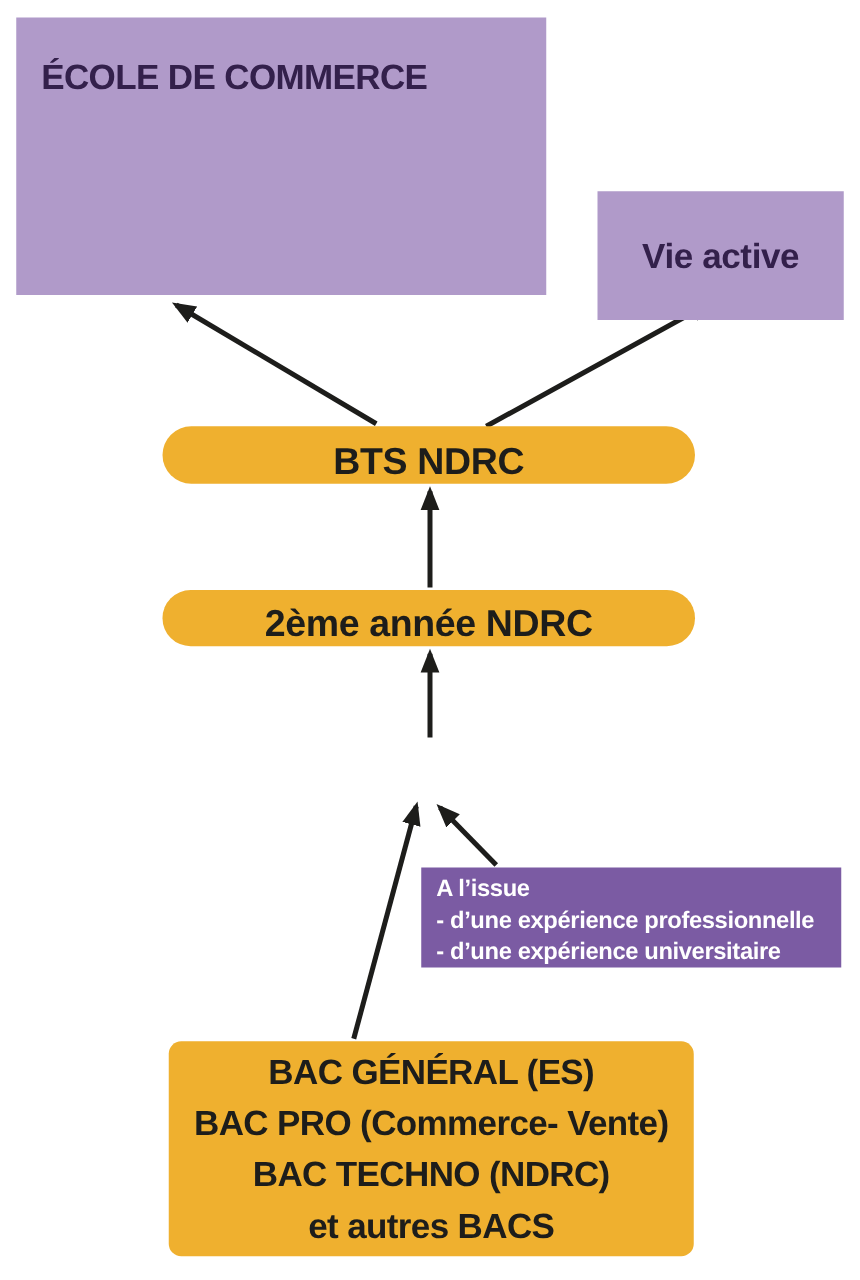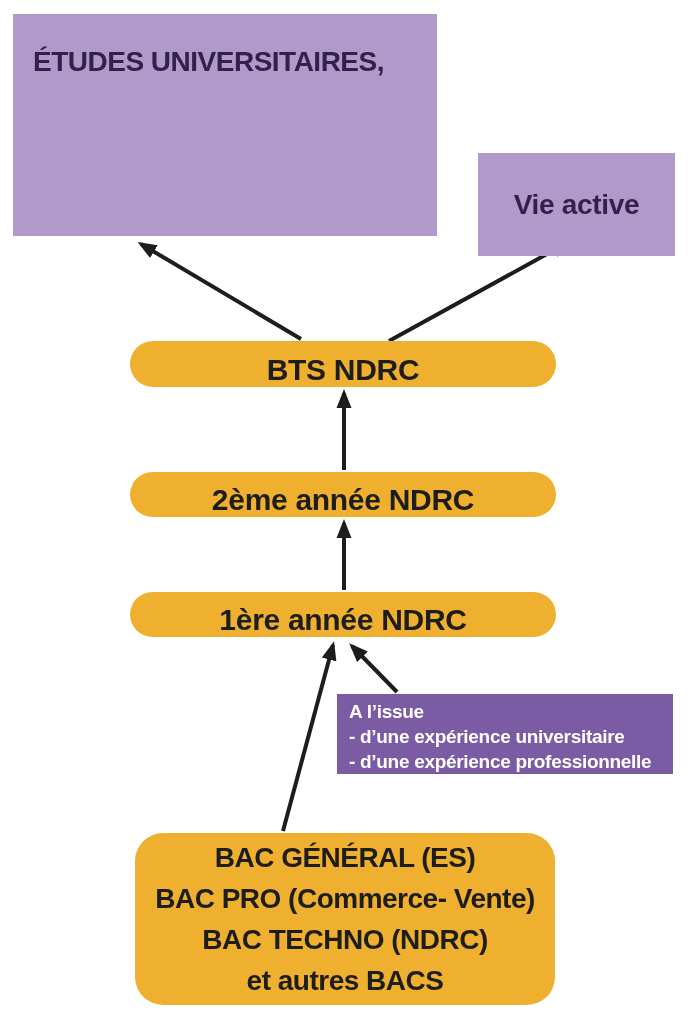--- a/index.html
+++ b/index.html
@@ -78,21 +78,21 @@
     font-size:19px;
     line-height:25px;
     letter-spacing:-0.3px;
     white-space:nowrap;
   }
 
   .box-bac{
     left:135px;top:833px;width:420px;height:172px;
     background:var(--orange);
     color:var(--ink);
-    border-radius:28px;
+    border-radius:10px;
     display:flex;flex-direction:column;align-items:center;justify-content:center;
     text-align:center;
   }
   .box-bac .tline{
     font-size:28px;
     line-height:41px;
     letter-spacing:-0.5px;
     white-space:nowrap;
   }
 
@@ -115,43 +115,40 @@
     </defs>
     <line class="arrow-line" x1="301" y1="339" x2="141" y2="244" marker-end="url(#ah)"></line>
     <line class="arrow-line" x1="389" y1="341" x2="567" y2="243" marker-end="url(#ah)"></line>
     <line class="arrow-line" x1="344" y1="470" x2="344" y2="393" marker-end="url(#ah)"></line>
     <line class="arrow-line" x1="344" y1="590" x2="344" y2="523" marker-end="url(#ah)"></line>
     <line class="arrow-line" x1="283" y1="831" x2="333" y2="645" marker-end="url(#ah)"></line>
     <line class="arrow-line" x1="397" y1="692" x2="352" y2="646" marker-end="url(#ah)"></line>
   </svg>
 
   <div class="box box-higher">
-    <div class="tline">ÉTUDES UNIVERSITAIRES,</div>
+    <div class="tline">ÉCOLE DE COMMERCE</div>
   </div>
 
   <div class="box box-vie">
     <span>Vie active</span>
   </div>
 
   <div class="box pill pill-bts">
     <span>BTS NDRC</span>
   </div>
 
   <div class="box pill pill-a2">
     <span>2ème année NDRC</span>
   </div>
 
-  <div class="box pill pill-a1">
-    <span>1ère année NDRC</span>
-  </div>
 
   <div class="box box-issue">
     <div class="tline">A l’issue</div>
+    <div class="tline">- d’une expérience professionnelle</div>
     <div class="tline">- d’une expérience universitaire</div>
-    <div class="tline">- d’une expérience professionnelle</div>
   </div>
 
   <div class="box box-bac">
     <div class="tline">BAC GÉNÉRAL (ES)</div>
     <div class="tline">BAC PRO (Commerce- Vente)</div>
     <div class="tline">BAC TECHNO (NDRC)</div>
     <div class="tline">et autres BACS</div>
   </div>
 
 </div>

